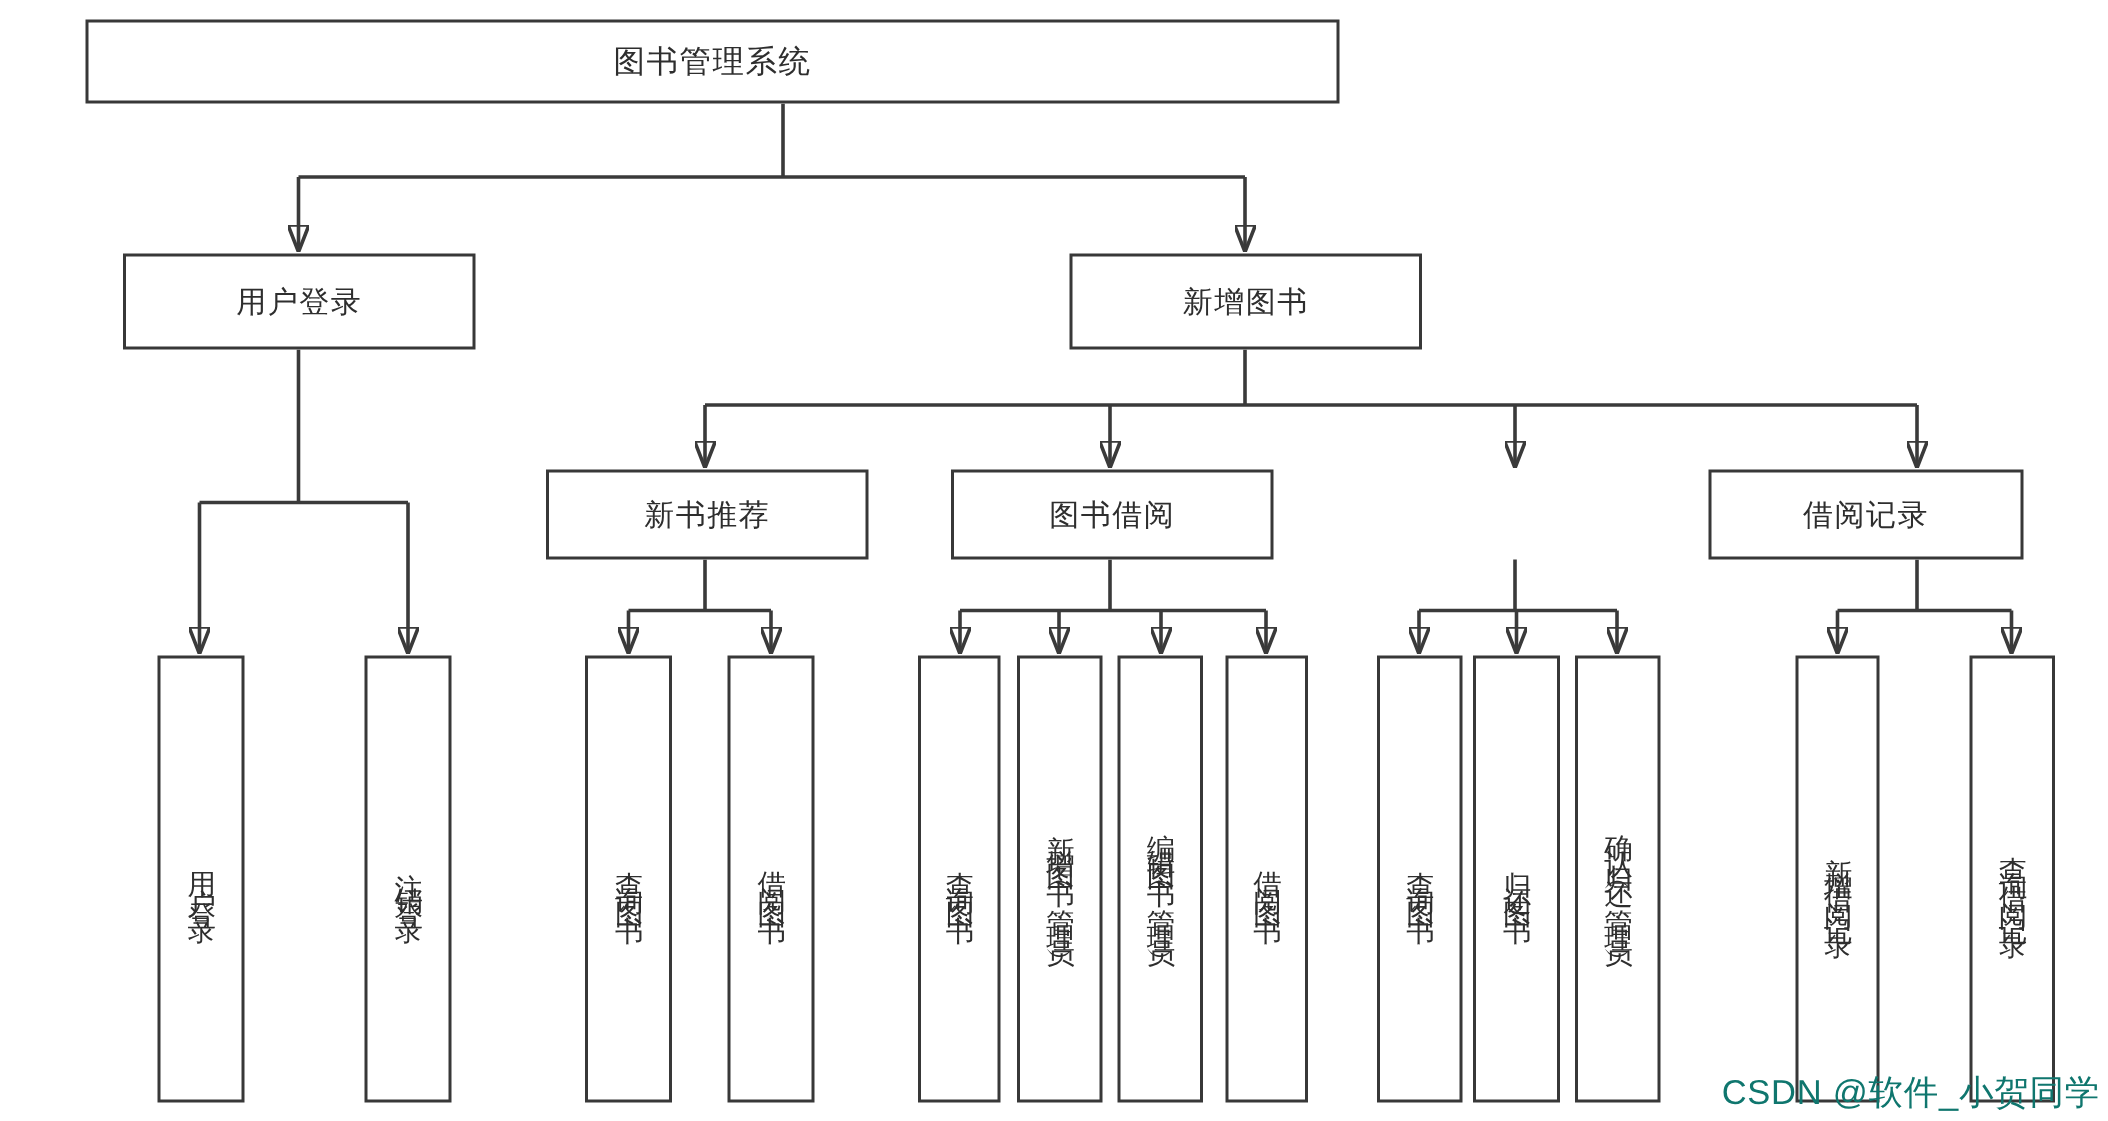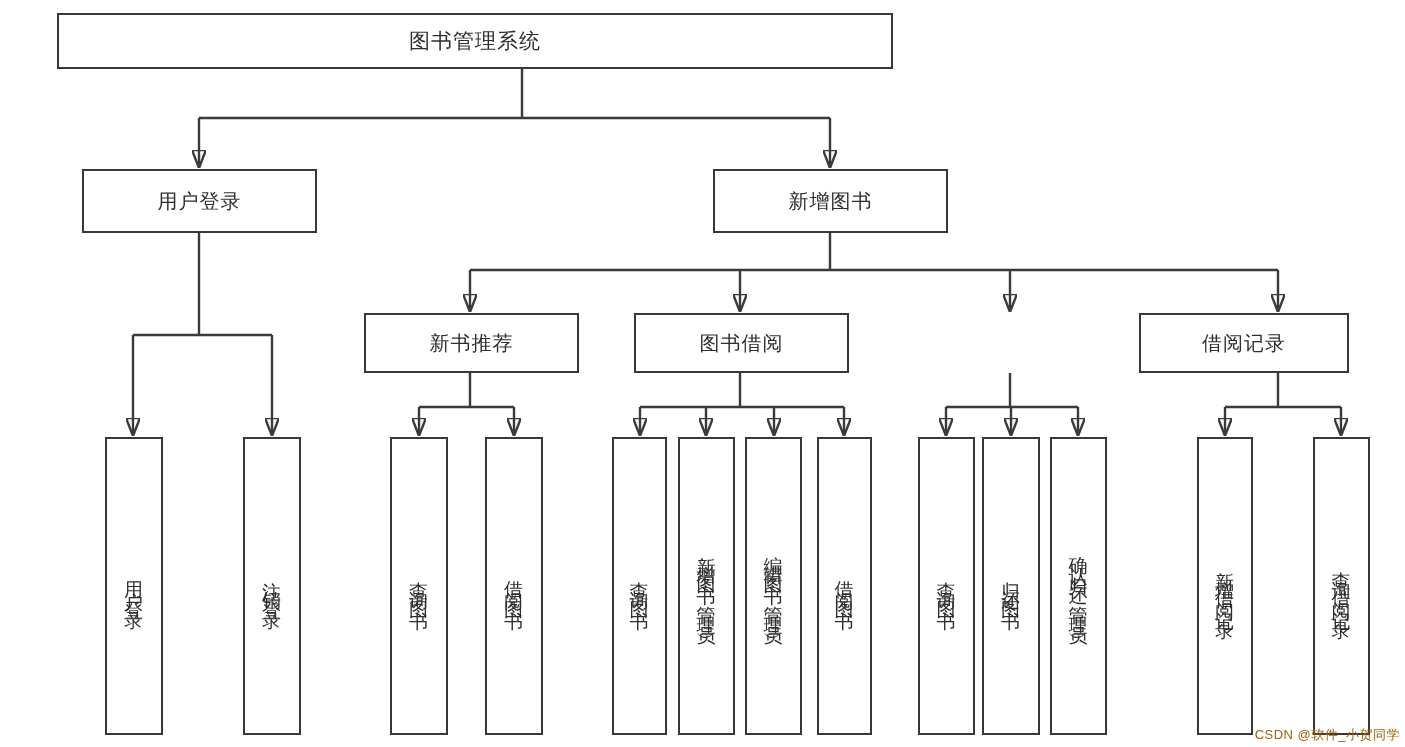--- a/index.html
+++ b/index.html
@@ -17,21 +17,21 @@
   .root-node{left:21px;top:13px;width:836px;height:56px;font-size:21px;letter-spacing:1px;margin-left:36px;}
   .lvl1{top:169px;width:235px;height:64px;font-size:20px;letter-spacing:1px;}
   .lvl2{top:313px;height:60px;font-size:20px;letter-spacing:1px;}
   .leaf{top:437px;height:298px;}
   .vtext{
     writing-mode:vertical-lr;text-orientation:mixed;
     font-size:19px;line-height:1;letter-spacing:10px;
     color:#2e2e2e;white-space:nowrap;
   }
   .watermark{
-    position:absolute;right:5px;bottom:3px;font-size:13px;color:#a16207;
+    position:absolute;right:5px;bottom:3px;font-size:23px;color:#0f766e;
     letter-spacing:0.5px;
   }
 </style>
 </head>
 <body>
 
 <div class="canvas">
 
   <svg class="connectors" viewBox="0 0 1405 747" xmlns="http://www.w3.org/2000/svg">
     <defs>

